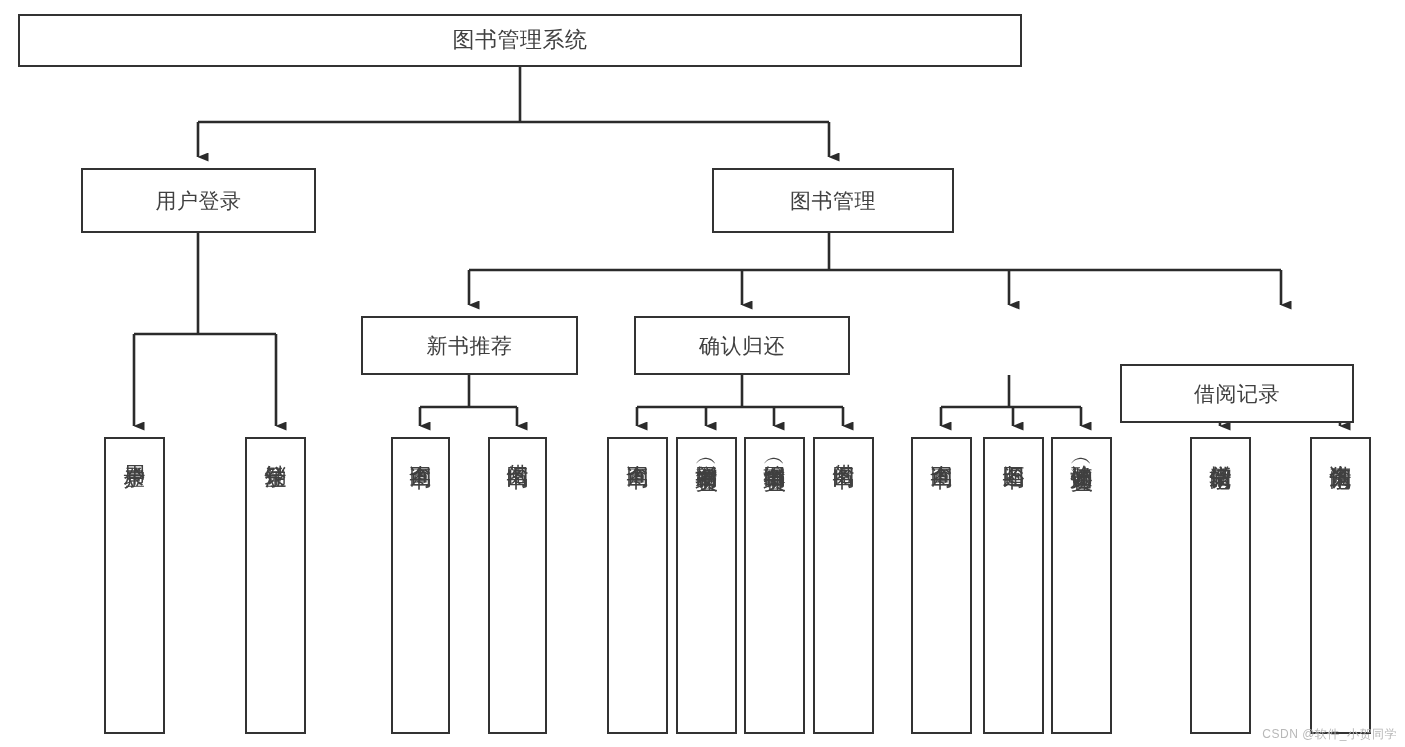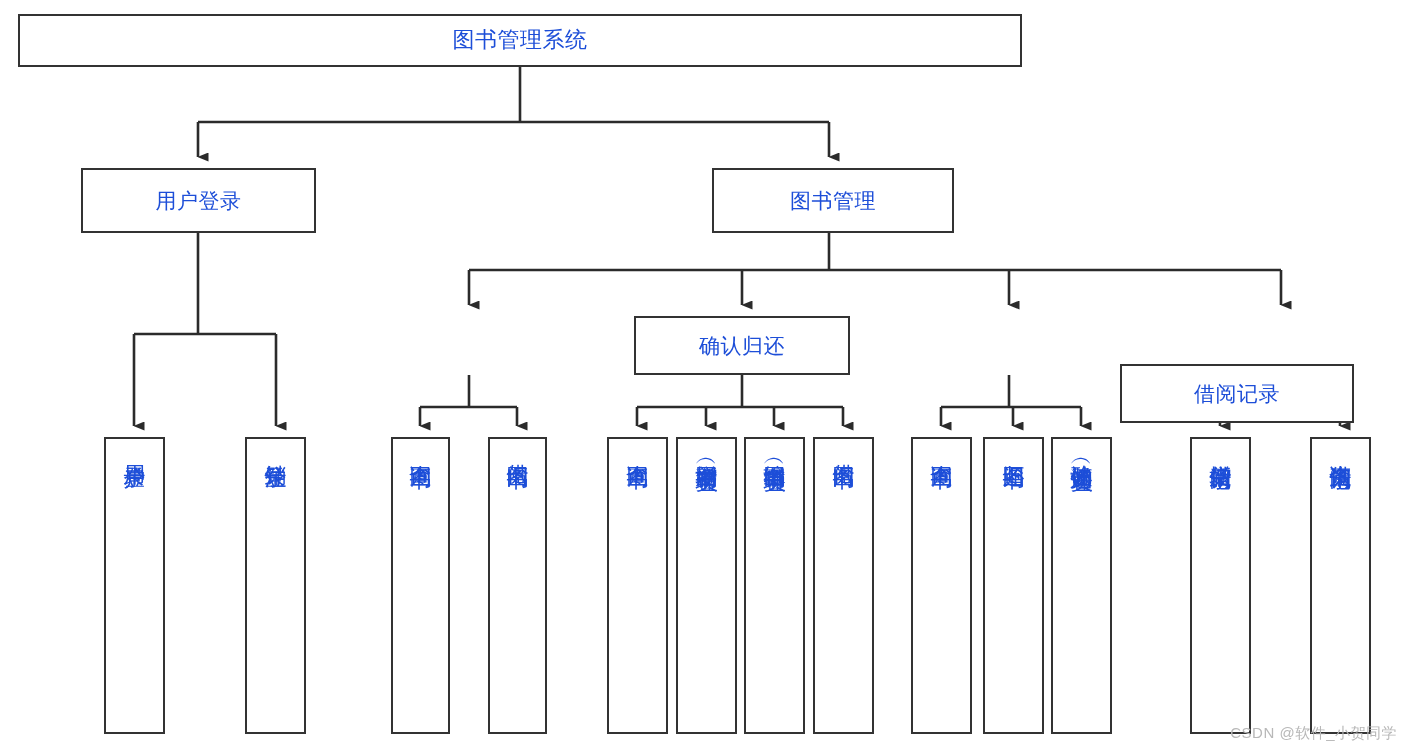--- a/index.html
+++ b/index.html
@@ -22,21 +22,21 @@
     width: 1405px; height: 747px;
     pointer-events: none;
   }
   .node {
     position: absolute;
     border: 2.5px solid #333333;
     background: #ffffff;
     display: flex;
     align-items: center;
     justify-content: center;
-    color: #1d4ed8;
+    color: #404040;
   }
   .node-label {
     display: block;
     text-align: center;
     white-space: nowrap;
     letter-spacing: 0.5px;
   }
   .node.horizontal .node-label {
     font-size: 21px;
     line-height: 1.1;
@@ -54,21 +54,21 @@
     text-orientation: upright;
     font-size: 22px;
     line-height: 1.18;
     letter-spacing: 1px;
     white-space: nowrap;
   }
   .watermark {
     position: absolute;
     right: 8px;
     bottom: 4px;
-    font-size: 15px;
+    font-size: 12px;
     color: #b8b8b8;
     white-space: nowrap;
     letter-spacing: 0.5px;
   }
 </style>
 </head>
 <body>
 
 <div id="diagram-root">
 
@@ -126,20 +126,23 @@
     <span class="node-label">图书管理系统</span>
   </div>
 
   <div class="node horizontal" id="node-l2-0" style="left: 81px; top: 168px; width: 235px; height: 65px;">
     <span class="node-label">用户登录</span>
   </div>
   <div class="node horizontal" id="node-l2-1" style="left: 712px; top: 168px; width: 242px; height: 65px;">
     <span class="node-label">图书管理</span>
   </div>
 
+  <div class="node horizontal" id="node-l3-0" style="left: 361px; top: 316px; width: 217px; height: 59px;">
+    <span class="node-label">新书推荐</span>
+  </div>
   <div class="node horizontal" id="node-l3-1" style="left: 634px; top: 316px; width: 216px; height: 59px;">
     <span class="node-label">确认归还</span>
   </div>
   <div class="node horizontal" id="node-l3-3" style="left: 1120px; top: 316px; width: 234px; height: 59px; margin-top: 48px;">
     <span class="node-label">借阅记录</span>
   </div>
 
   <div class="node vertical" id="node-leaf-0" style="left: 104px; top: 437px; width: 61px; height: 297px;">
     <span class="node-label">用户登录</span>
   </div>

